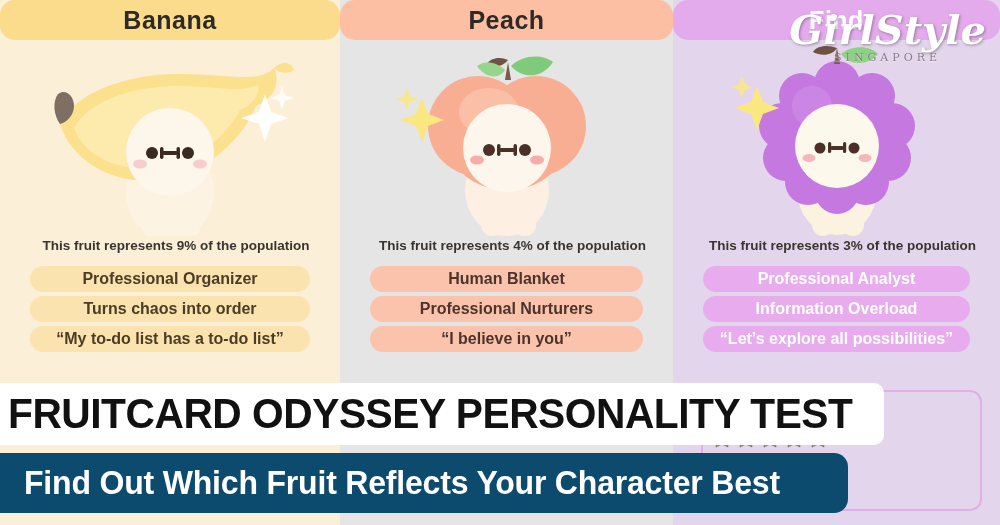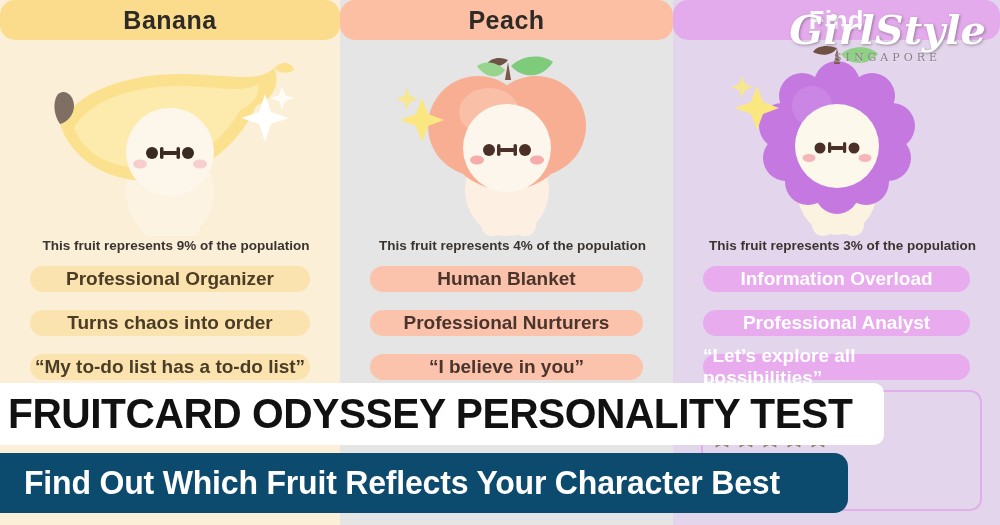--- a/index.html
+++ b/index.html
@@ -64,23 +64,23 @@
 
   
   .pills {
     position: absolute;
     left: 30px; right: 30px;
     top: 266px;
   }
   .pill {
     height: 26px;
     border-radius: 13px;
-    margin-bottom: 18px;
+    margin-bottom: 4px;
     display: flex; align-items: center; justify-content: center;
-    font-size: 19px;
+    font-size: 16px;
     font-weight: 600;
   }
   .pill-banana { background: #FAE3AE; color: #4a3c26; }
   .pill-peach  { background: #FBC2AC; color: #4a342c; }
   .pill-grape  { background: #E8ABEE; color: #ffffff; }
 
   
   .star-panel {
     position: absolute;
     left: 28px; right: 18px;
@@ -296,22 +296,22 @@
         <ellipse cx="153" cy="118" rx="6.5" ry="4" fill="#F2A0A8" opacity=".75"></ellipse>
 
         <path d="M45 46 L51 62 L67 68 L51 74 L45 90 L39 74 L23 68 L39 62 Z" fill="#FBE77F"></path>
         <path d="M30 36 L33 44 L41 47 L33 50 L30 58 L27 50 L19 47 L27 44 Z" fill="#FBE77F" opacity=".85"></path>
       </svg>
     </div>
 
     <div class="pop-line pop-light">This fruit represents 3% of the population</div>
 
     <div class="pills">
+      <div class="pill pill-grape">Professional Analyst</div>
       <div class="pill pill-grape">Information Overload</div>
-      <div class="pill pill-grape">Professional Analyst</div>
       <div class="pill pill-grape">“Let’s explore all possibilities”</div>
     </div>
 
     <div class="star-panel" id="star-panel">
         <div class="star-row">
           <svg class="star" viewBox="0 0 22 22">
             <path d="M11 1.8 L13.9 7.7 L20.4 8.6 L15.7 13.2 L16.8 19.7 L11 16.6 L5.2 19.7 L6.3 13.2 L1.6 8.6 L8.1 7.7 Z" fill="#FBE29A" stroke="#8B7E62" stroke-width="1.3" stroke-linejoin="round"></path>
           </svg>
           <svg class="star" viewBox="0 0 22 22">
             <path d="M11 1.8 L13.9 7.7 L20.4 8.6 L15.7 13.2 L16.8 19.7 L11 16.6 L5.2 19.7 L6.3 13.2 L1.6 8.6 L8.1 7.7 Z" fill="#FBE29A" stroke="#8B7E62" stroke-width="1.3" stroke-linejoin="round"></path>

